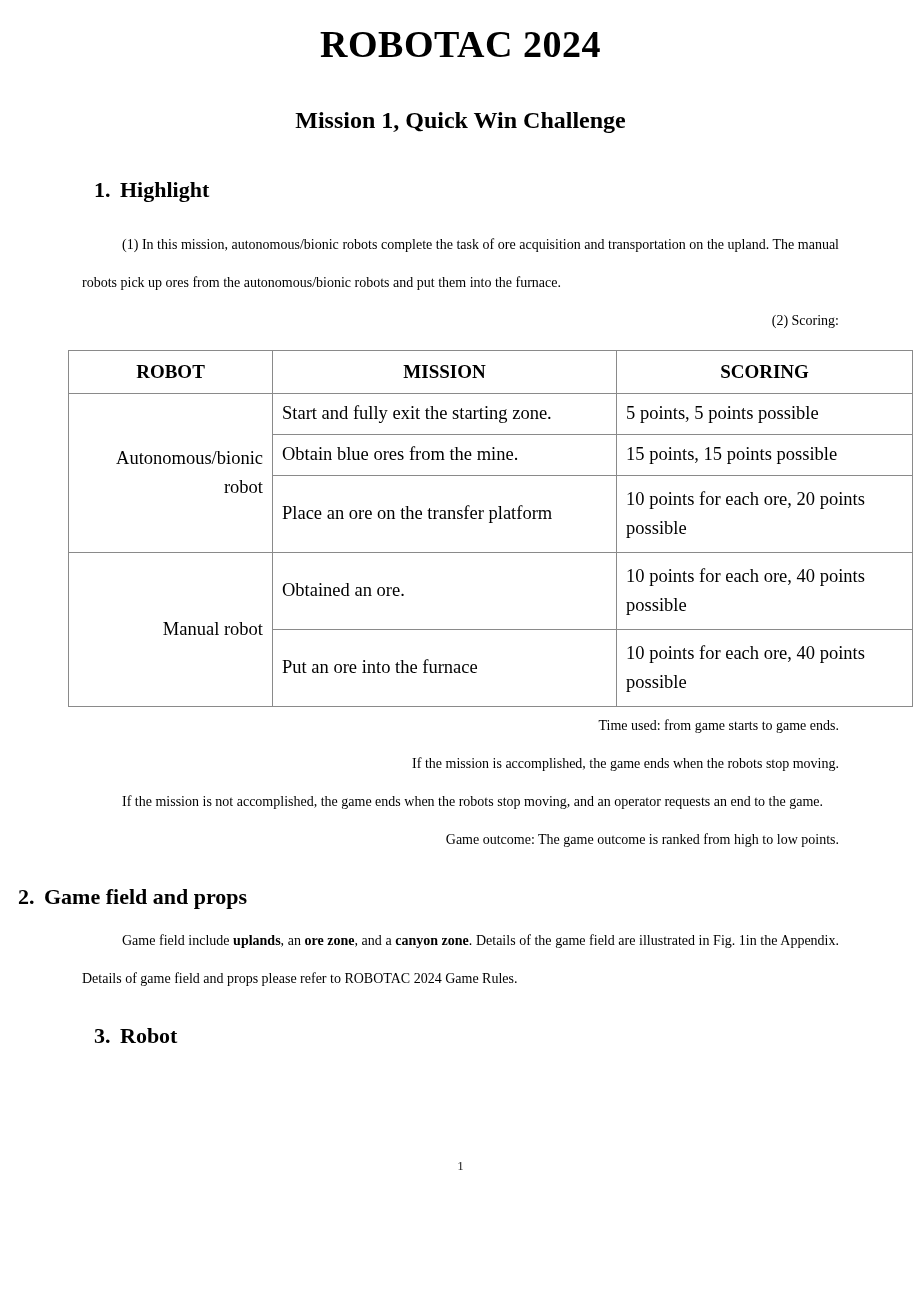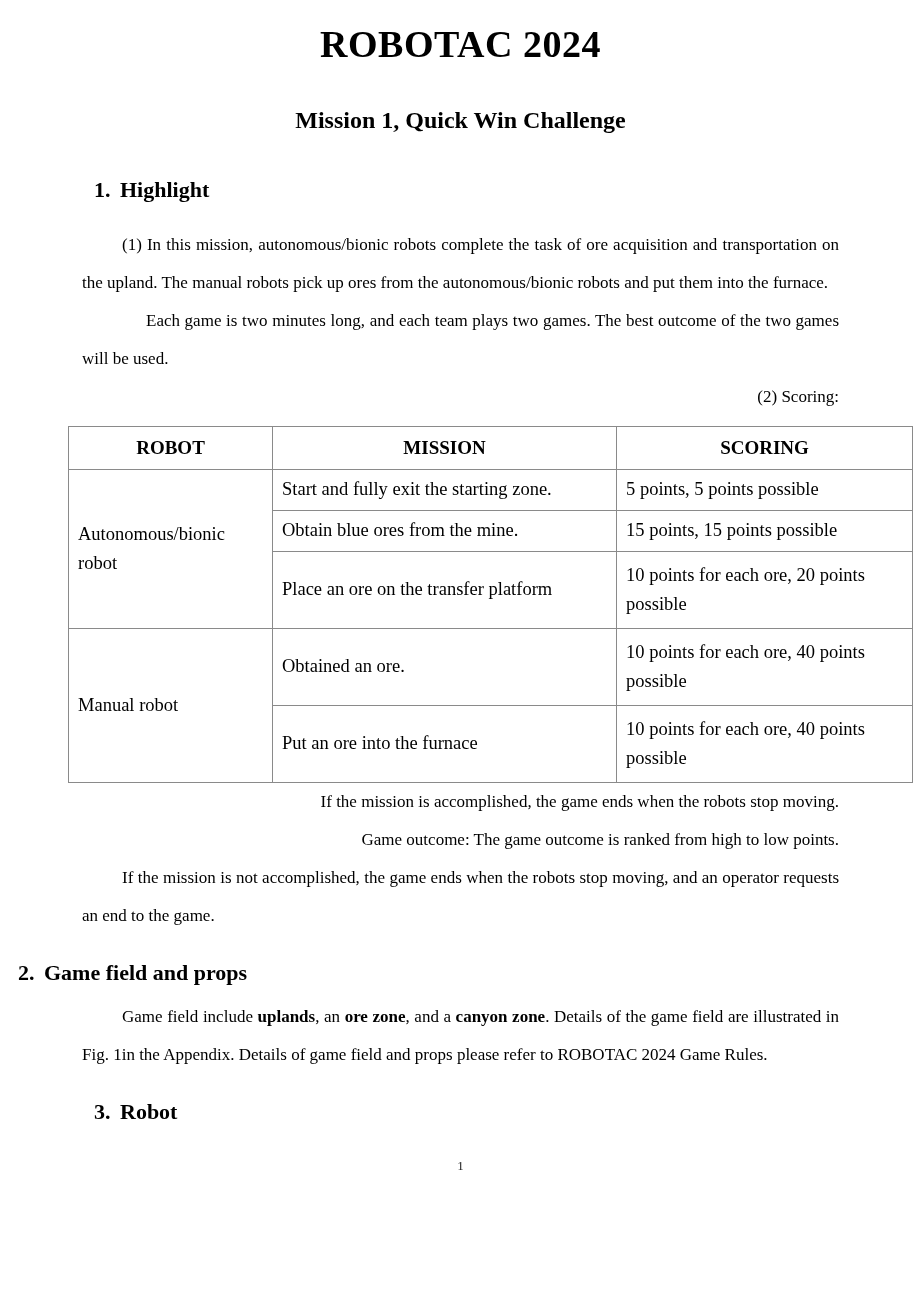--- a/index.html
+++ b/index.html
@@ -47,21 +47,21 @@
   .section-heading .num {
     display: inline-block;
     min-width: 26px;
   }
   #sec1 { padding-top: 26px; }
   #sec2 { padding-top: 12px; padding-left: 6px; }
   #sec3 { padding-top: 12px; }
 
   
   .body-text {
-    font-size: 17px;
+    font-size: 14px;
     line-height: 38px;
     margin: 0;
     padding-left: 82px;
     padding-right: 82px;
     text-align: justify;
     text-justify: inter-word;
   }
   .body-text.indent-sm { text-indent: 40px; }
   .body-text.indent-lg { text-indent: 64px; }
   .body-text.nojustify { text-align: right; }
@@ -89,21 +89,21 @@
   }
   table.score-table th {
     text-align: center;
     font-weight: bold;
     font-size: 19px;
     height: 32px;
   }
   .col-robot { width: 185px; }
   .col-mission { width: 325px; }
   .col-scoring { width: 277px; }
-  td.robot-cell { text-align: left; vertical-align: middle; }
+  td.robot-cell { text-align: right; vertical-align: middle; }
   td.mission-cell { text-align: left; }
   td.scoring-cell { text-align: left; }
   .h-1 { height: 30px; }
   .h-2 { height: 66px; }
 
   
   .page-footer {
     position: absolute;
     left: 0;
     right: 0;
@@ -119,21 +119,20 @@
 <div class="page">
 
   <h1 class="doc-title">ROBOTAC 2024</h1>
   <h2 class="doc-subtitle">Mission 1, Quick Win Challenge</h2>
 
   <h3 class="section-heading" id="sec1">
     <span class="num">1.</span><span>Highlight</span>
   </h3>
 
   <p class="body-text indent-sm pt-top">(1) In this mission, autonomous/bionic robots complete the task of ore acquisition and transportation on the upland. The manual robots pick up ores from the autonomous/bionic robots and put them into the furnace.</p>
-  <p class="body-text indent-lg">Each game is two minutes long, and each team plays two games. The best outcome of the two games will be used.</p>
   <p class="body-text indent-sm nojustify">(2) Scoring:</p>
 
   <div class="table-wrap">
     <table class="score-table">
       <thead>
         <tr>
           <th class="col-robot">ROBOT</th>
           <th class="col-mission">MISSION</th>
           <th class="col-scoring">SCORING</th>
         </tr>
@@ -158,23 +157,24 @@
           <td class="scoring-cell h-2">10 points for each ore, 40 points possible</td>
         </tr>
         <tr>
           <td class="mission-cell h-2">Put an ore into the furnace</td>
           <td class="scoring-cell h-2">10 points for each ore, 40 points possible</td>
         </tr>
       </tbody>
     </table>
   </div>
 
+  <p class="body-text indent-sm nojustify">Time used: from game starts to game ends.</p>
   <p class="body-text indent-sm nojustify">If the mission is accomplished, the game ends when the robots stop moving.</p>
+  <p class="body-text indent-sm">If the mission is not accomplished, the game ends when the robots stop moving, and an operator requests an end to the game.</p>
   <p class="body-text indent-sm nojustify">Game outcome: The game outcome is ranked from high to low points.</p>
-  <p class="body-text indent-sm">If the mission is not accomplished, the game ends when the robots stop moving, and an operator requests an end to the game.</p>
 
   <h3 class="section-heading" id="sec2">
     <span class="num">2.</span><span>Game field and props</span>
   </h3>
 
   <p class="body-text indent-sm"><span>Game field include </span><b>uplands</b><span>, an </span><b>ore zone</b><span>, and a </span><b>canyon zone</b><span>. Details of the game field are illustrated in Fig. 1in the Appendix. Details of game field and props please refer to ROBOTAC 2024 Game Rules.</span></p>
 
   <h3 class="section-heading" id="sec3">
     <span class="num">3.</span><span>Robot</span>
   </h3>

